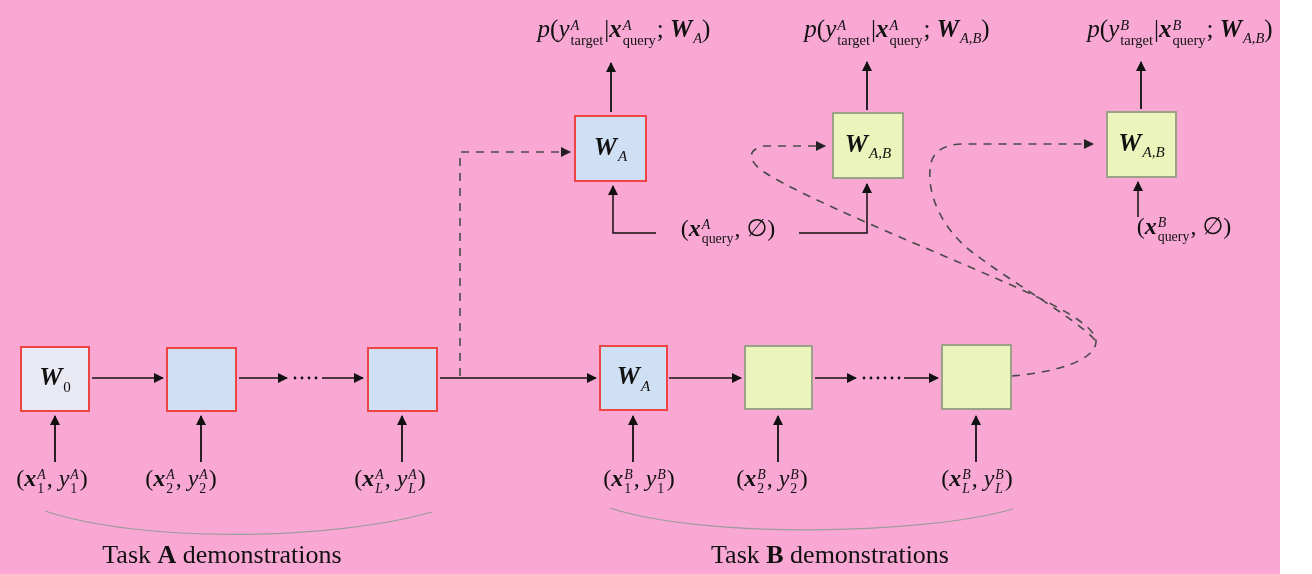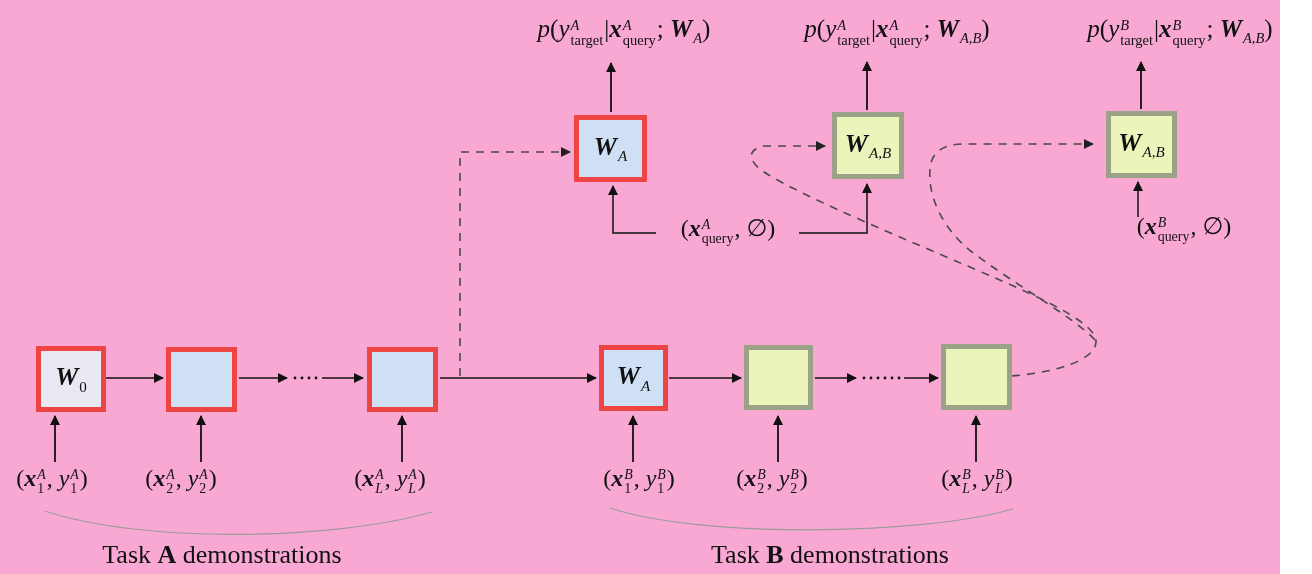--- a/index.html
+++ b/index.html
@@ -7,21 +7,21 @@
     position:relative;
     width:1280px;height:574px;
     background:#f9a8d4;
     font-family:"Liberation Serif","DejaVu Serif",serif;
     color:#111;
     overflow:hidden;
   }
   #wires{position:absolute;left:0;top:0;pointer-events:none;}
   .box{
     position:absolute;
-    border:5px solid #ef4444;
+    border:2px solid #ef4444;
     box-sizing:border-box;
     display:flex;align-items:center;justify-content:center;
     font-size:26px;
   }
   .box.green{border-color:#9aa387;}
   .mathlab{
     position:absolute;
     transform:translateX(-50%);
     white-space:nowrap;
     font-size:25px;
@@ -119,21 +119,21 @@
   <div class="box green" style="left: 832px; top: 112px; width: 72px; height: 67px; background: rgb(234, 244, 187);">
     <span><span class="mbi">W</span><span class="msub mi">A,B</span></span>
   </div>
   <div class="box green" style="left: 1106px; top: 111px; width: 71px; height: 67px; background: rgb(234, 244, 187);">
     <span><span class="mbi">W</span><span class="msub mi">A,B</span></span>
   </div>
 
   <div class="mathlab tuple" style="left:728px;top:214px;"><span class="mt">(</span><span class="mbi">x</span><span class="mss"><span class="sup mi">A</span><span class="sub mrm">query</span></span><span class="mt">, ∅)</span></div>
   <div class="mathlab tuple" style="left:1184px;top:212px;"><span class="mt">(</span><span class="mbi">x</span><span class="mss"><span class="sup mi">B</span><span class="sub mrm">query</span></span><span class="mt">, ∅)</span></div>
 
-  <div class="box" style="left: 20px; top: 346px; width: 70px; height: 66px; background: rgb(233, 233, 243); margin-left: 16px;">
+  <div class="box" style="left: 20px; top: 346px; width: 70px; height: 66px; background: rgb(233, 233, 243);">
     <span><span class="mbi">W</span><span class="msub mrm">0</span></span>
   </div>
   <div class="box" style="left: 166px; top: 347px; width: 71px; height: 65px; background: rgb(208, 224, 244);"></div>
   <div class="box" style="left: 367px; top: 347px; width: 71px; height: 65px; background: rgb(208, 224, 244);"></div>
   <div class="box" style="left: 599px; top: 345px; width: 69px; height: 66px; background: rgb(208, 224, 244);">
     <span><span class="mbi">W</span><span class="msub mi">A</span></span>
   </div>
   <div class="box green" style="left: 744px; top: 345px; width: 69px; height: 65px; background: rgb(234, 244, 187);"></div>
   <div class="box green" style="left: 941px; top: 344px; width: 71px; height: 66px; background: rgb(234, 244, 187);"></div>
 

